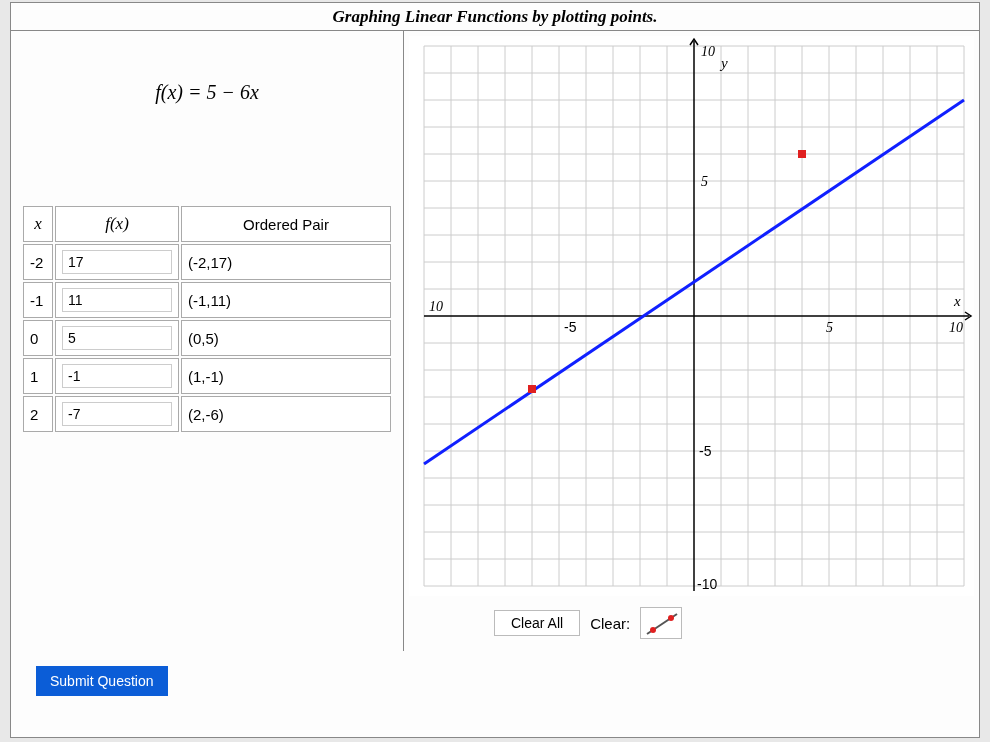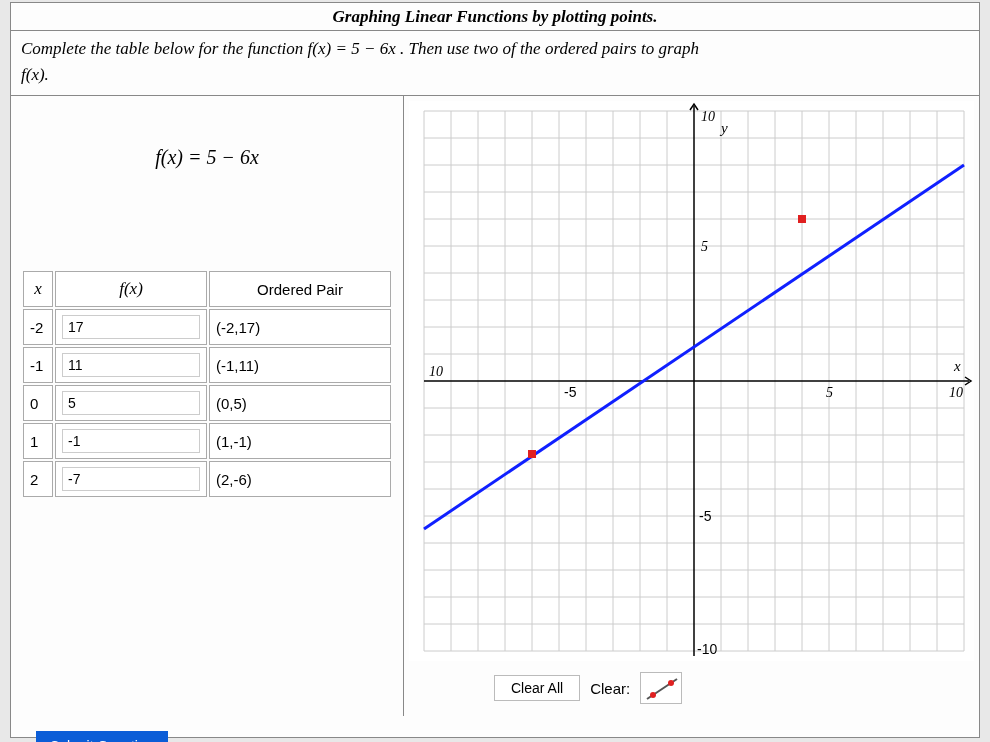--- a/index.html
+++ b/index.html
@@ -74,21 +74,21 @@
     font-family: 'Times New Roman', serif;
     font-style: italic;
     font-size: 17px;
   }
   .data-table th.op-header {
     font-style: normal;
     font-family: Arial, sans-serif;
     font-size: 15px;
   }
   .col-x { width: 30px; text-align: center; font-family: Arial, sans-serif; font-style: normal;}
-  .col-fx { width: 152px; }
+  .col-fx { width: 124px; }
   .fx-input {
     width: 100%;
     border: 1px solid #ccc;
     padding: 3px 5px;
     font-size: 14px;
     font-family: Arial, sans-serif;
     background: #fff;
   }
   .submit-btn {
     position: absolute;
@@ -144,27 +144,20 @@
   }
   .draw-tool svg { position:absolute; top:0; left:0;}
 </style>
 </head>
 <body>
 
 <div class="container">
 
   <div class="title-row">Graphing Linear Functions by plotting points.</div>
 
-  <div class="instructions">
-    <span>Complete the table below for the function </span>
-    <span class="math">f(x) = 5 − 6x</span>
-    <span>. Then use two of the ordered pairs to graph </span>
-    <br>
-    <span class="math">f(x)</span><span>.</span>
-  </div>
 
   <div class="main-row">
 
     <div class="left-panel">
       <div class="equation-display">f(x) = 5 − 6x</div>
 
       <table class="data-table">
         <tbody>
             <tr>
           <th class="col-x">x</th>

